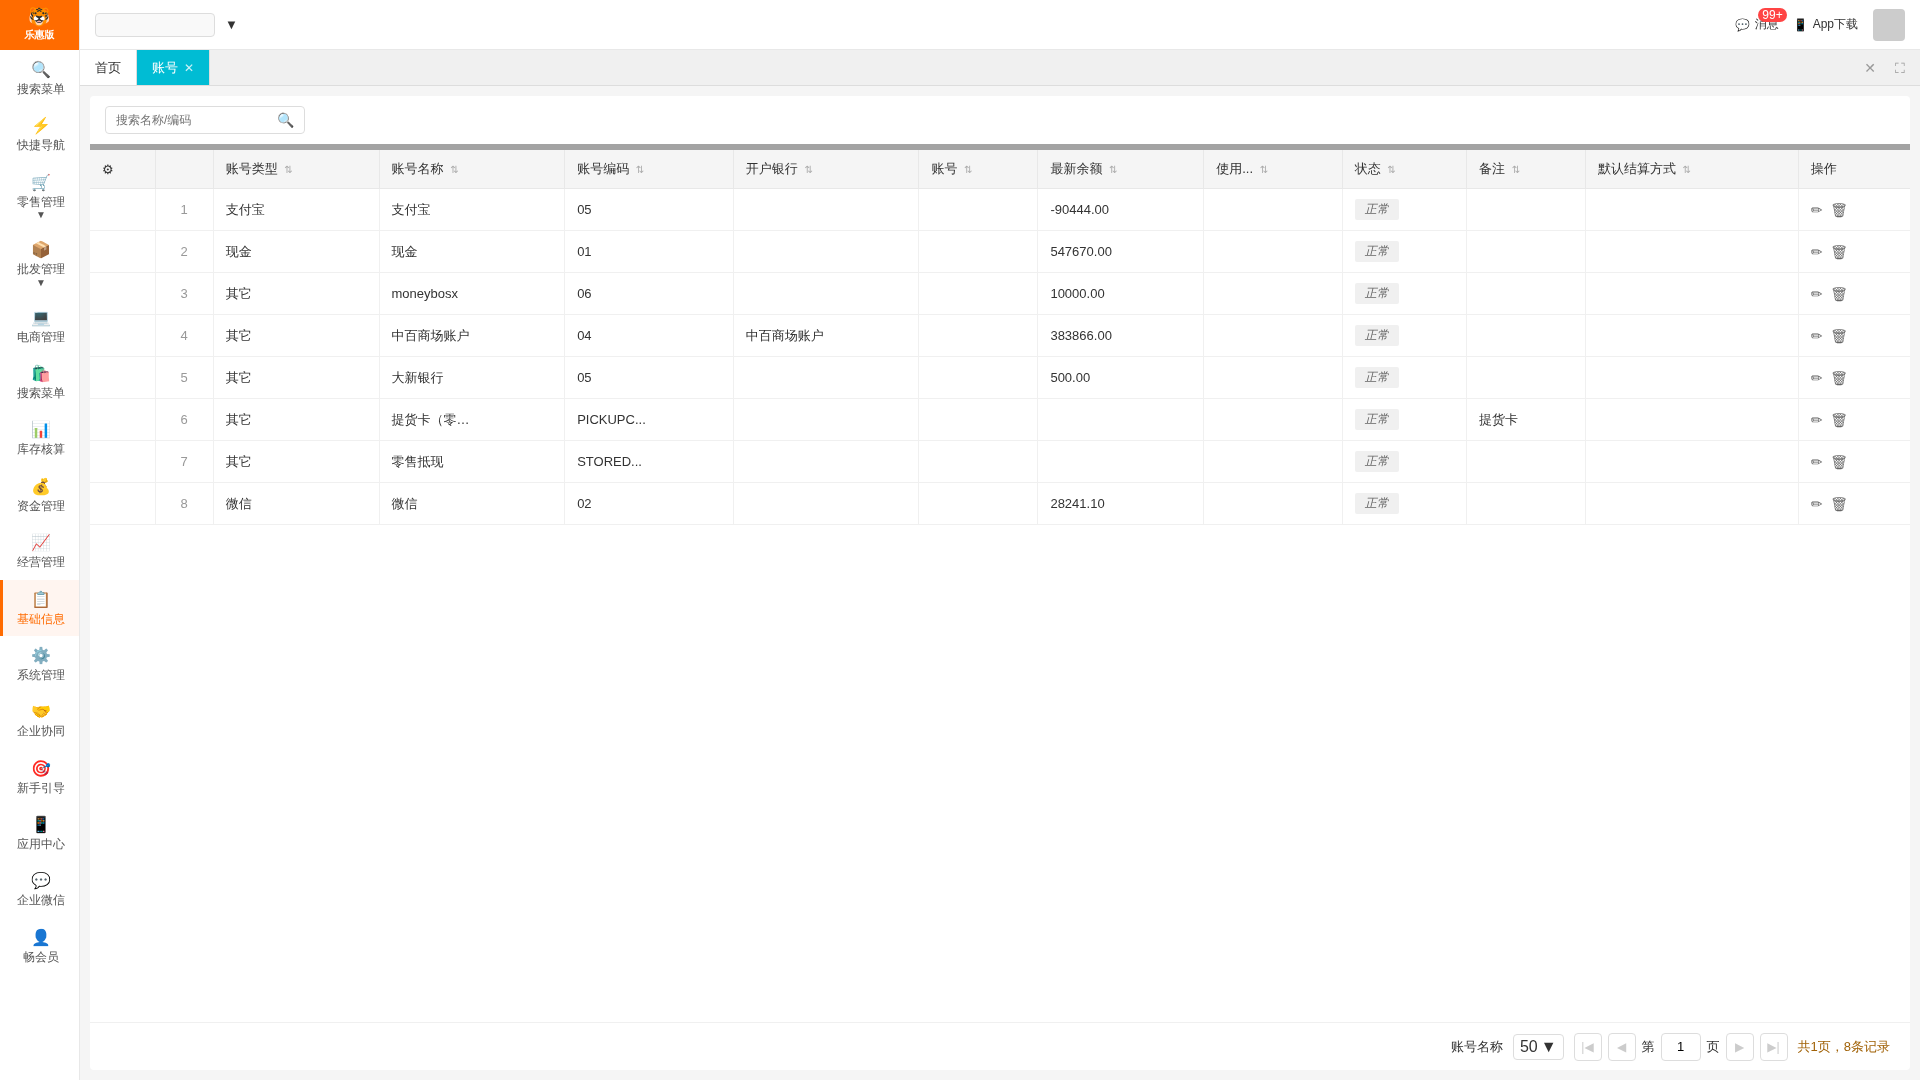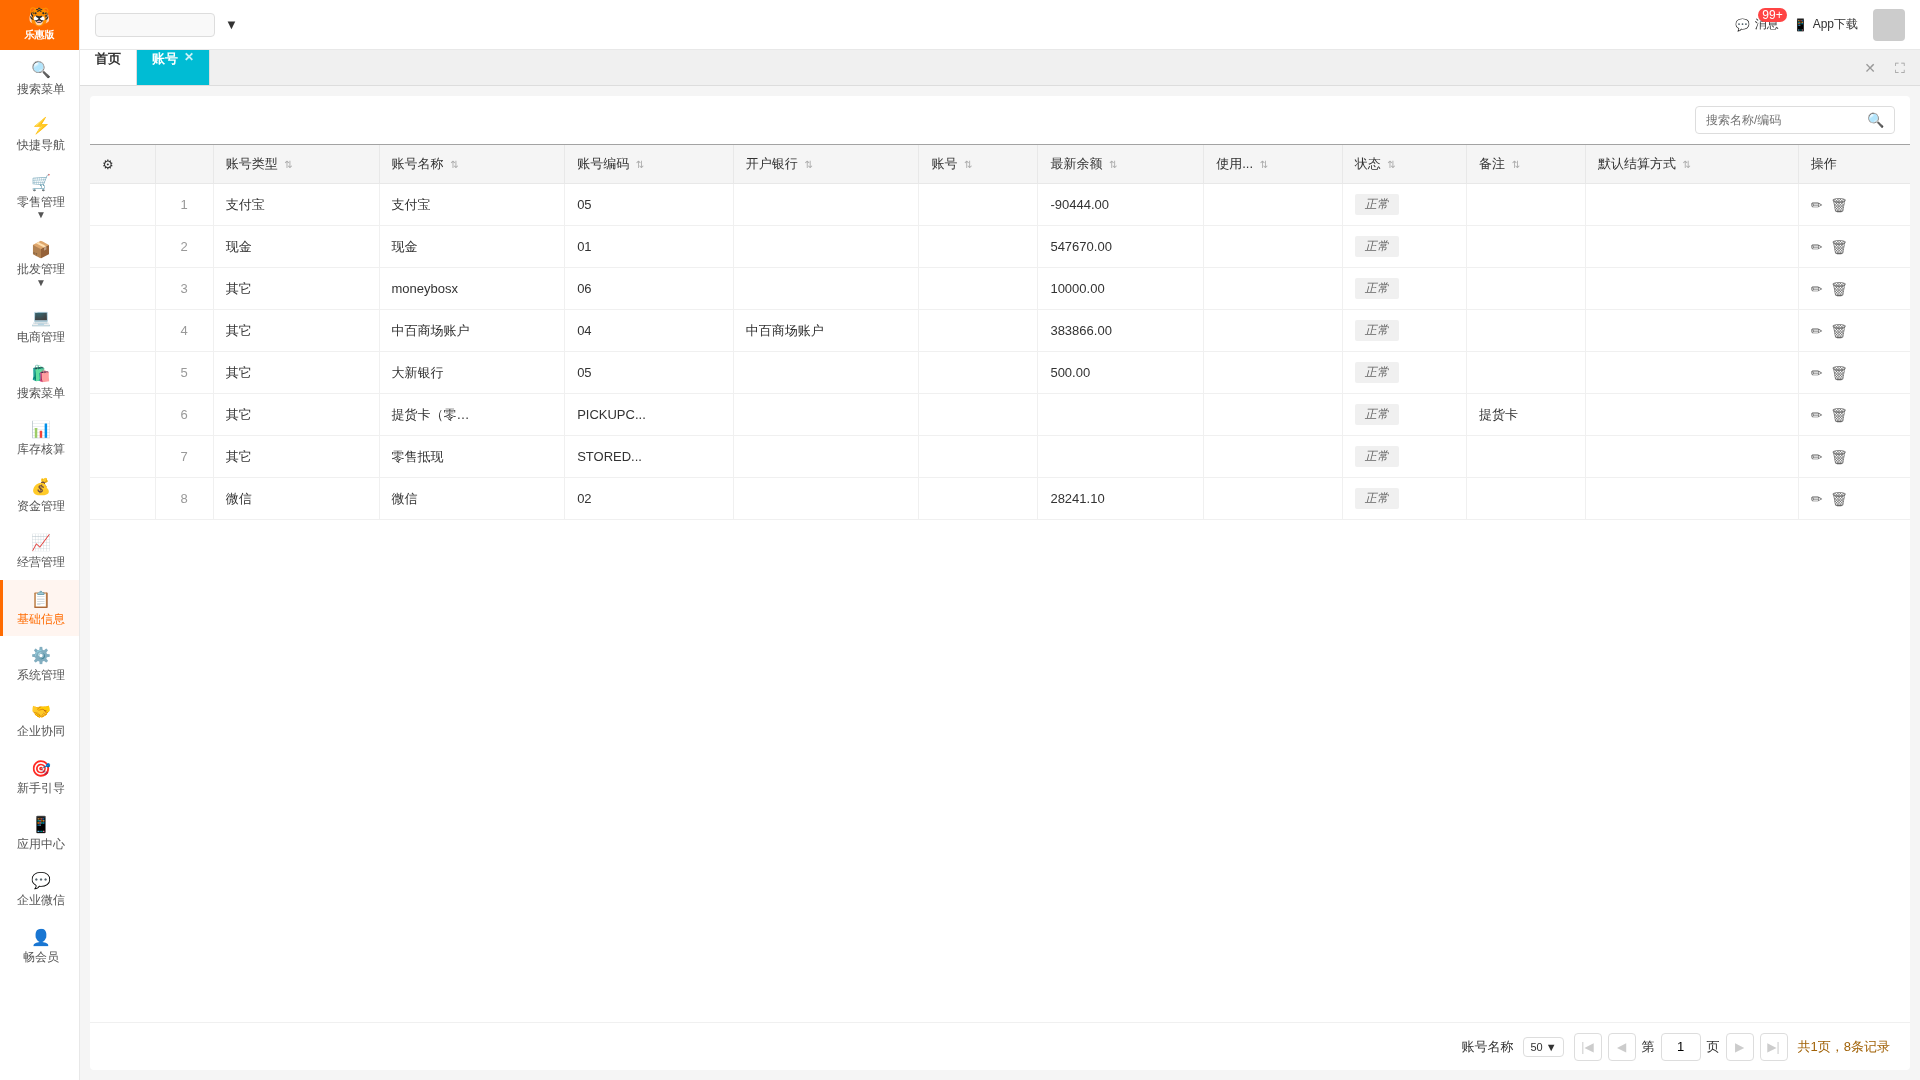--- a/index.html
+++ b/index.html
@@ -153,29 +153,28 @@
       height: 36px;
       background: #f0f0f0;
       display: flex;
       align-items: center;
       padding: 0 0;
       border-bottom: 1px solid #ddd;
       flex-shrink: 0;
     }
     .tab {
       display: flex;
-      align-items: flex-start;
+      align-items: center;
       height: 100%;
       padding: 0 15px;
       cursor: pointer;
       font-size: 13px;
       color: #666;
       border-right: 1px solid #ddd;
       gap: 6px;
-      font-weight: bold;
     }
     .tab.active {
       background: #00bcd4;
       color: white;
     }
     .tab .tab-close {
       font-size: 12px;
       cursor: pointer;
       color: rgba(255,255,255,0.8);
     }
@@ -189,23 +188,23 @@
       overflow: hidden;
       background: #fff;
       margin: 10px;
       border-radius: 4px;
     }
 
     
     .toolbar {
       display: flex;
       align-items: center;
-      justify-content: flex-end;
+      justify-content: flex-start;
       padding: 10px 15px;
-      border-bottom: 1px solid #a3a3a3;
+      border-bottom: 6px solid #a3a3a3;
       flex-shrink: 0;
     }
     .toolbar-left {
       display: flex;
       align-items: center;
       gap: 10px;
     }
     .search-box {
       display: flex;
       align-items: center;
@@ -314,21 +313,21 @@
       padding: 0 20px;
       gap: 10px;
       flex-shrink: 0;
       font-size: 13px;
       color: #333;
     }
     .per-page-select {
       border: 1px solid #ddd;
       border-radius: 4px;
       padding: 3px 6px;
-      font-size: 11px;
+      font-size: 16px;
       cursor: pointer;
       display: flex;
       align-items: center;
       gap: 3px;
     }
     .pagination-nav {
       display: flex;
       align-items: center;
       gap: 6px;
     }

